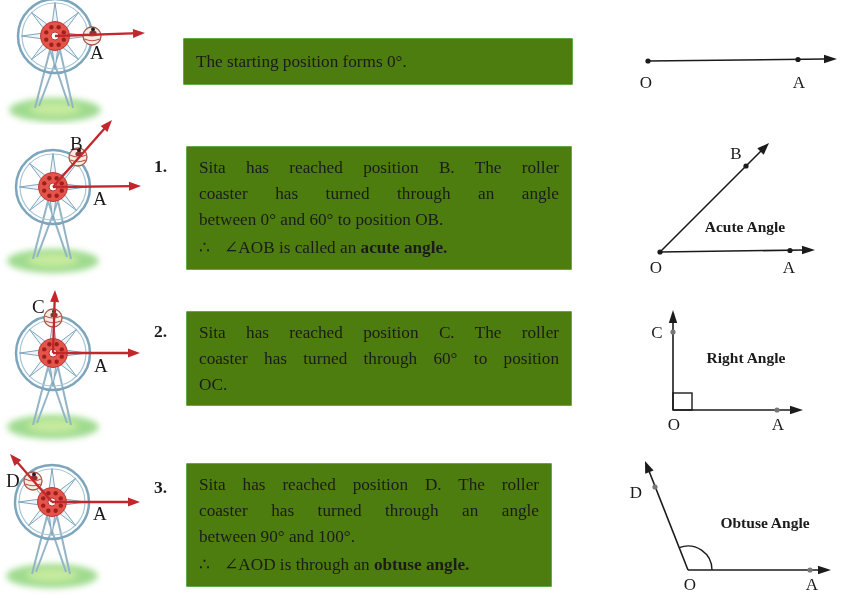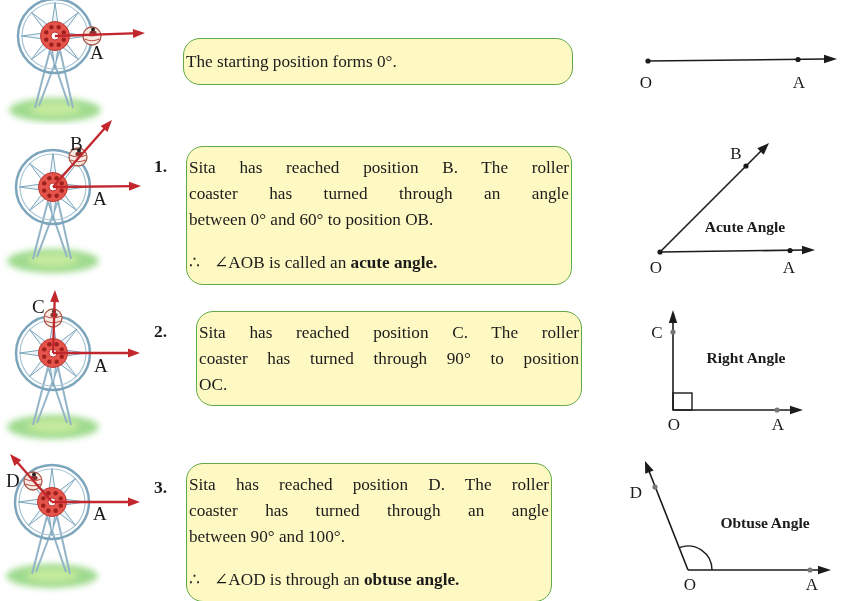--- a/index.html
+++ b/index.html
@@ -1,23 +1,23 @@
 <!DOCTYPE html>
 <html><head>
 <meta charset="utf-8">
 <style>
   html,body{margin:0;padding:0;}
   .page{position:relative;width:851px;height:601px;background:#ffffff;overflow:hidden;
         font-family:"Liberation Serif","DejaVu Serif",serif;color:#1b1b1b;}
   .abs{position:absolute;}
-  .gbox{position:absolute;background:#fef9c3;border:1.6px solid #61aa46;border-radius:17px;
-        padding:8px 2px;box-sizing:border-box;font-size:17.2px;line-height:25.8px;}
+  .gbox{position:absolute;background:#4d7c0f;border:1.6px solid #61aa46;border-radius:1px;
+        padding:8px 12px;box-sizing:border-box;font-size:17.2px;line-height:25.8px;}
   .gbox.single{display:flex;align-items:center;}
   .gbox .j{text-align:justify;text-align-last:justify;}
-  .concl{margin-top:18px;}
+  .concl{margin-top:3px;}
   .concl .tf{display:inline-block;margin-right:14px;}
   .concl b{font-weight:bold;}
   .num{position:absolute;font-weight:bold;font-size:17.5px;}
   .wlabel{position:absolute;font-size:19px;}
   svg text{font-family:"Liberation Serif","DejaVu Serif",serif;fill:#1b1b1b;}
   svg .cap{font-weight:bold;font-size:15.5px;}
   svg .lbl{font-size:17px;}
 </style>
 </head>
 <body>
@@ -189,23 +189,23 @@
 
   <div class="gbox" style="left:186px;top:146px;width:386px">
     <div class="j">Sita has reached position B. The roller</div>
     <div class="j">coaster has turned through an angle</div>
     <div>between 0° and 60° to position OB.</div>
     <div class="concl">
       <span class="tf">∴</span><span>∠AOB is called an</span> <b>acute angle.</b>
     </div>
   </div>
 
-  <div class="gbox" style="left:196px;top:311px;width:386px">
+  <div class="gbox" style="left:186px;top:311px;width:386px">
     <div class="j">Sita has reached position C. The roller</div>
-    <div class="j">coaster has turned through 90° to position</div>
+    <div class="j">coaster has turned through 60° to position</div>
     <div>OC.</div>
   </div>
 
   <div class="gbox" style="left:186px;top:463px;width:366px">
     <div class="j">Sita has reached position D. The roller</div>
     <div class="j">coaster has turned through an angle</div>
     <div>between 90° and 100°.</div>
     <div class="concl">
       <span class="tf">∴</span><span>∠AOD is through an</span> <b>obtuse angle.</b>
     </div>

